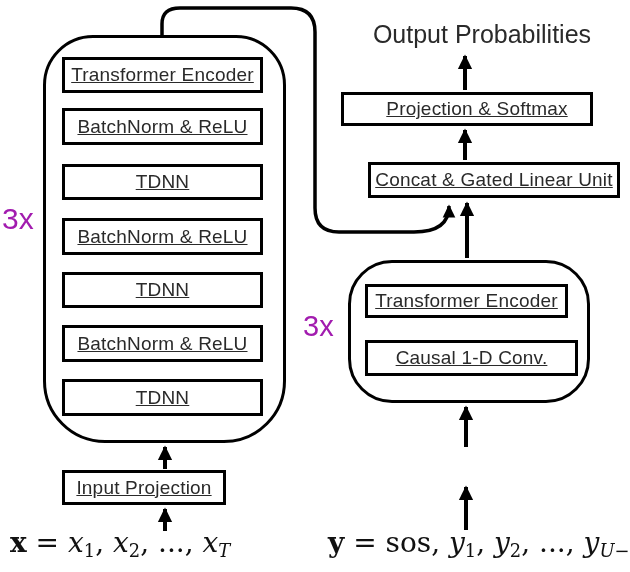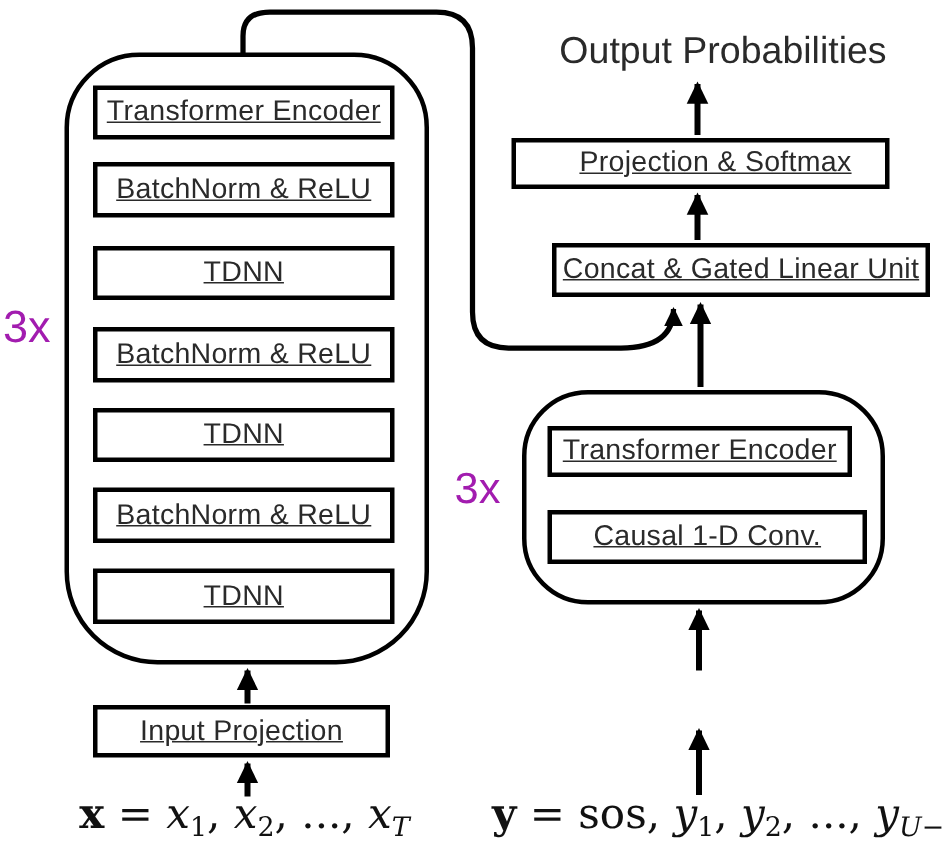--- a/index.html
+++ b/index.html
@@ -44,21 +44,20 @@
     color: #2a2a2a;
     text-align: center;
     white-space: nowrap;
   }
   .math-label {
     position: absolute;
     font-family: "DejaVu Serif", serif;
     font-size: 28px;
     line-height: 1.1;
     color: #111;
-    text-align: center;
     white-space: nowrap;
   }
   .t-bold  { font-weight: 700; font-style: normal; }
   .t-rm    { font-style: normal; }
   .t-it    { font-style: italic; }
   .t-sub   { font-size: 0.64em; vertical-align: -0.28em; font-style: normal; }
   .t-subit { font-size: 0.64em; vertical-align: -0.28em; font-style: italic; }
   .wiring {
     position: absolute;
     left: 0; top: 0;
@@ -77,21 +76,21 @@
   <div class="repeat-label" style="left:2px; top:204px;">3x</div>
 
   <div class="layer-box" style="left:62px; top:57px;  width:201px; height:36px;">Transformer Encoder</div>
   <div class="layer-box" style="left:62px; top:108px; width:201px; height:37px;">BatchNorm &amp; ReLU</div>
   <div class="layer-box" style="left:62px; top:164px; width:201px; height:36px;">TDNN</div>
   <div class="layer-box" style="left:62px; top:218px; width:201px; height:37px;">BatchNorm &amp; ReLU</div>
   <div class="layer-box" style="left:62px; top:272px; width:201px; height:36px;">TDNN</div>
   <div class="layer-box" style="left:62px; top:325px; width:201px; height:37px;">BatchNorm &amp; ReLU</div>
   <div class="layer-box" style="left:62px; top:379px; width:201px; height:37px;">TDNN</div>
 
-  <div class="layer-box" style="left:62px; top:470px; width:198px; height:35px;">Input Projection</div>
+  <div class="layer-box" style="left:62px; top:470px; width:164px; height:35px;">Input Projection</div>
 
   <div class="math-label" style="left:10px; top:528px; width:306px;"><span class="t-bold">x</span><span class="t-rm"> = </span><span class="t-it">x</span><span class="t-sub">1</span><span class="t-rm">, </span><span class="t-it">x</span><span class="t-sub">2</span><span class="t-rm">, ..., </span><span class="t-it">x</span><span class="t-subit">T</span></div>
 
   <div class="rounded-container" style="left:348px; top:260px; width:242px; height:143px; border-radius:44px;"></div>
 
   <div class="repeat-label" style="left:303px; top:312px; font-size:29px;">3x</div>
 
   <div class="layer-box" style="left:365px; top:284px; width:203px; height:34px;">Transformer Encoder</div>
   <div class="layer-box" style="left:365px; top:340px; width:213px; height:36px;">Causal 1-D Conv.</div>
 

